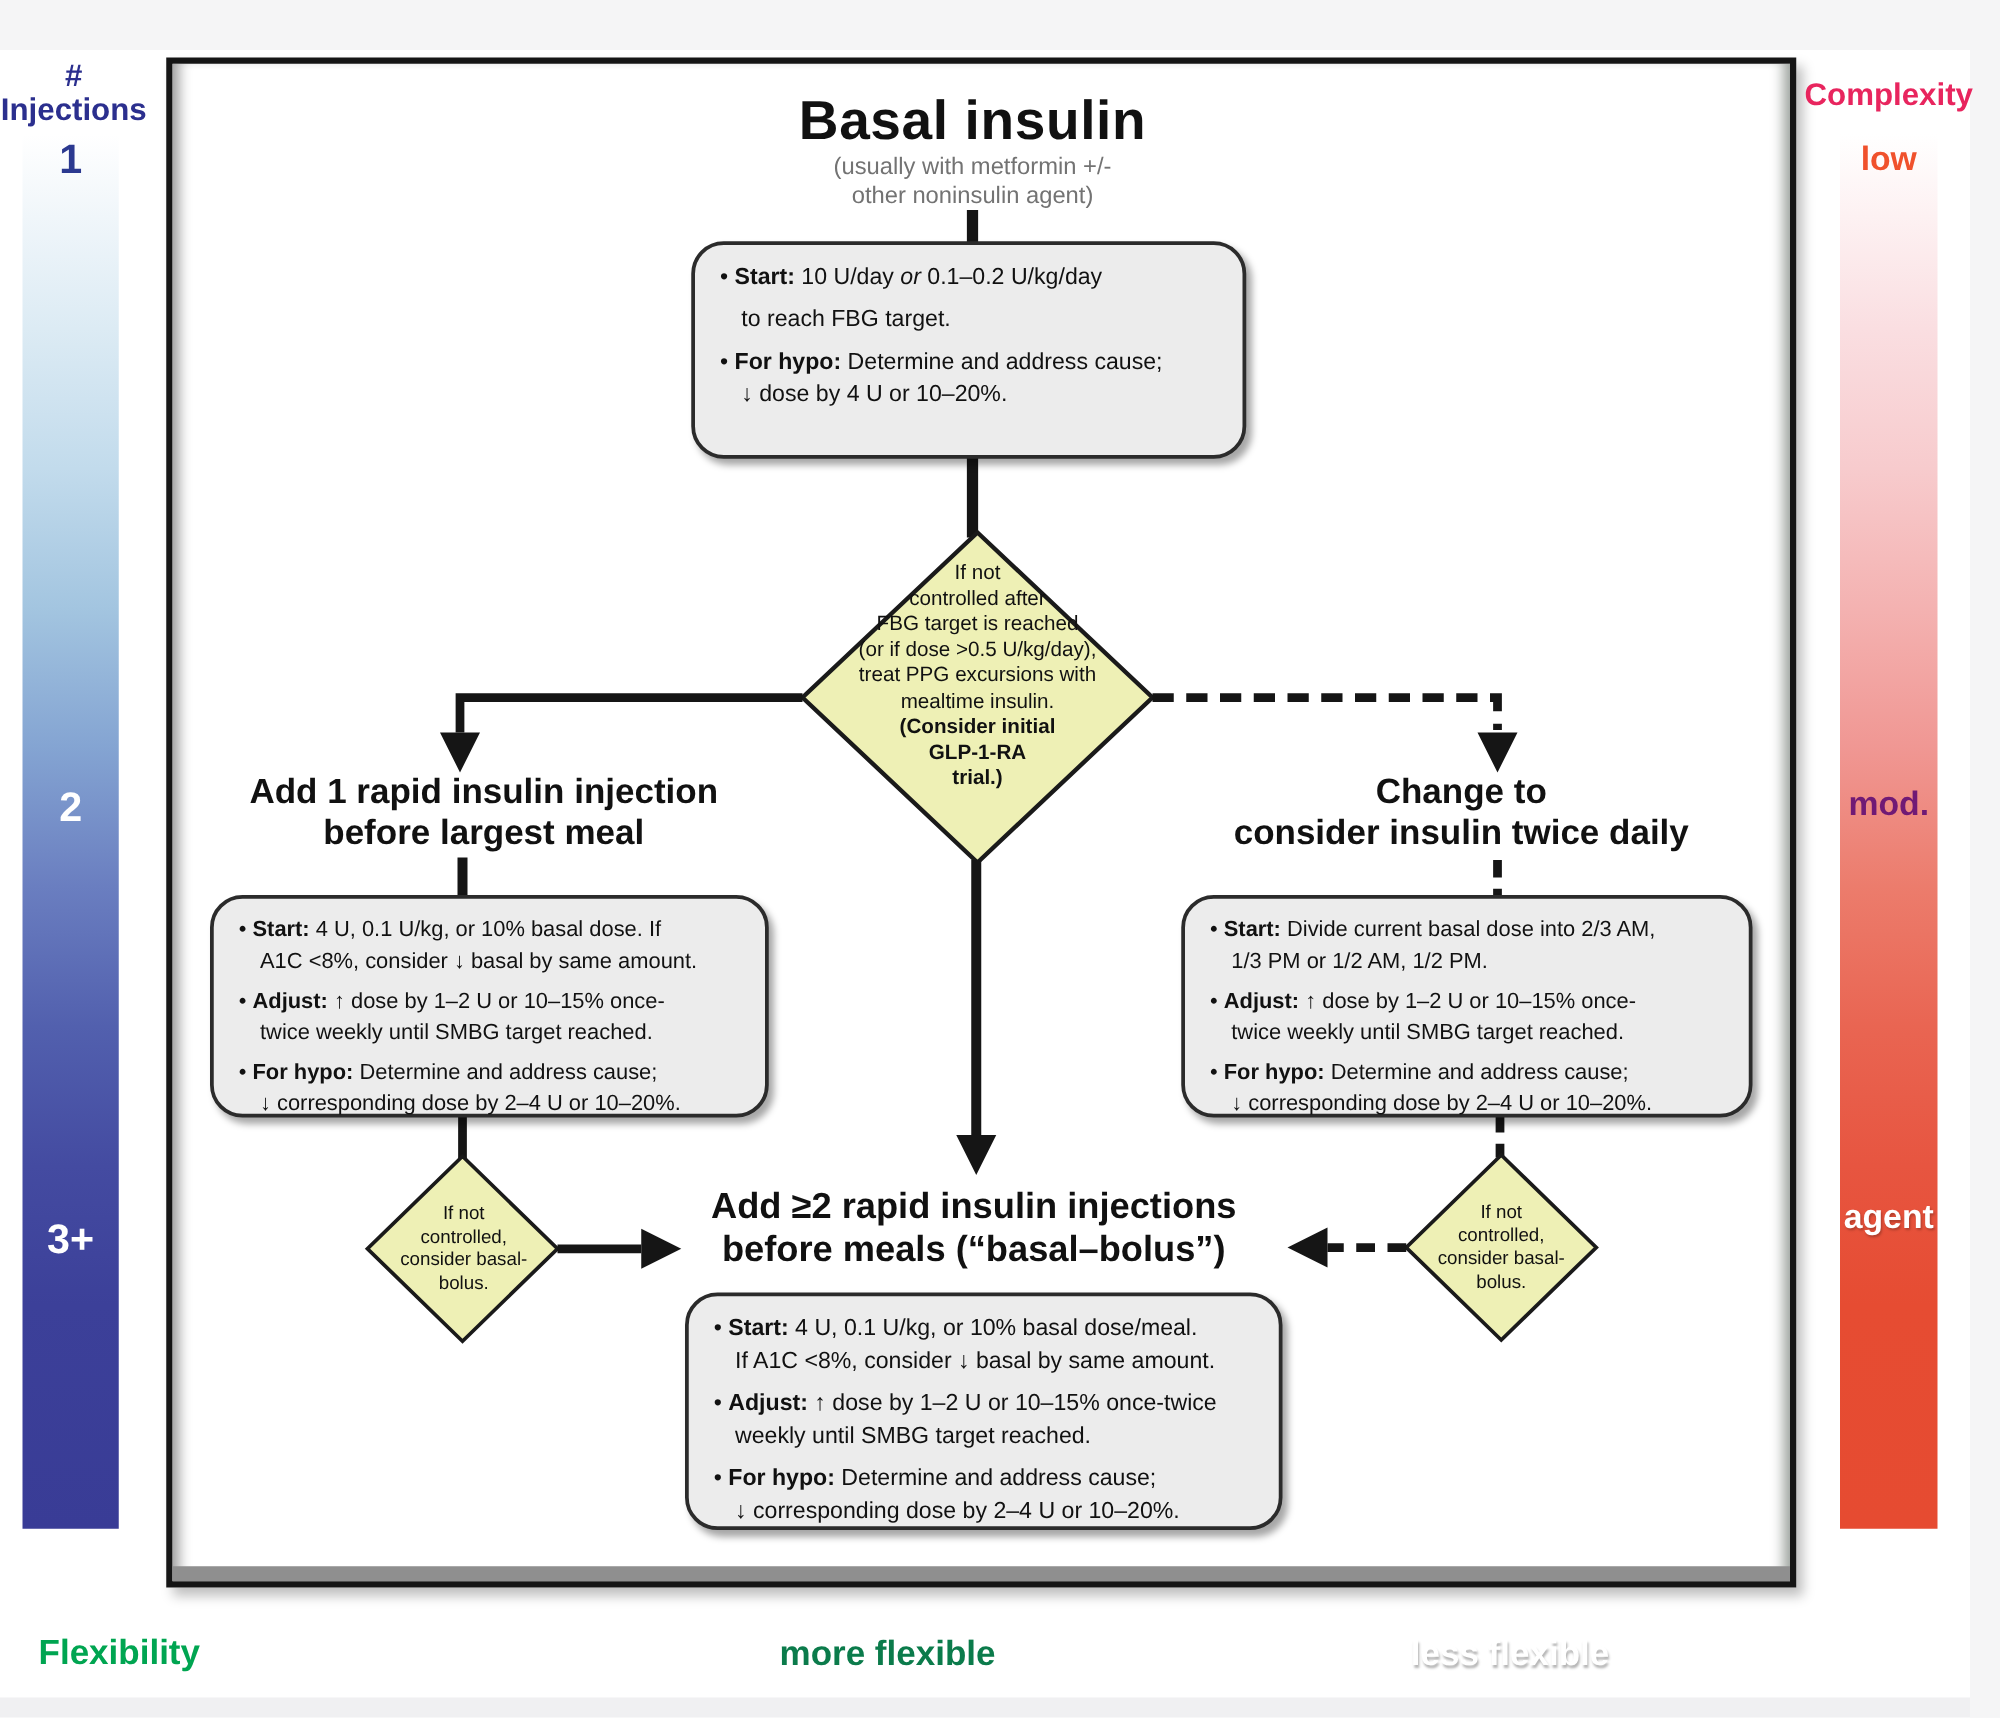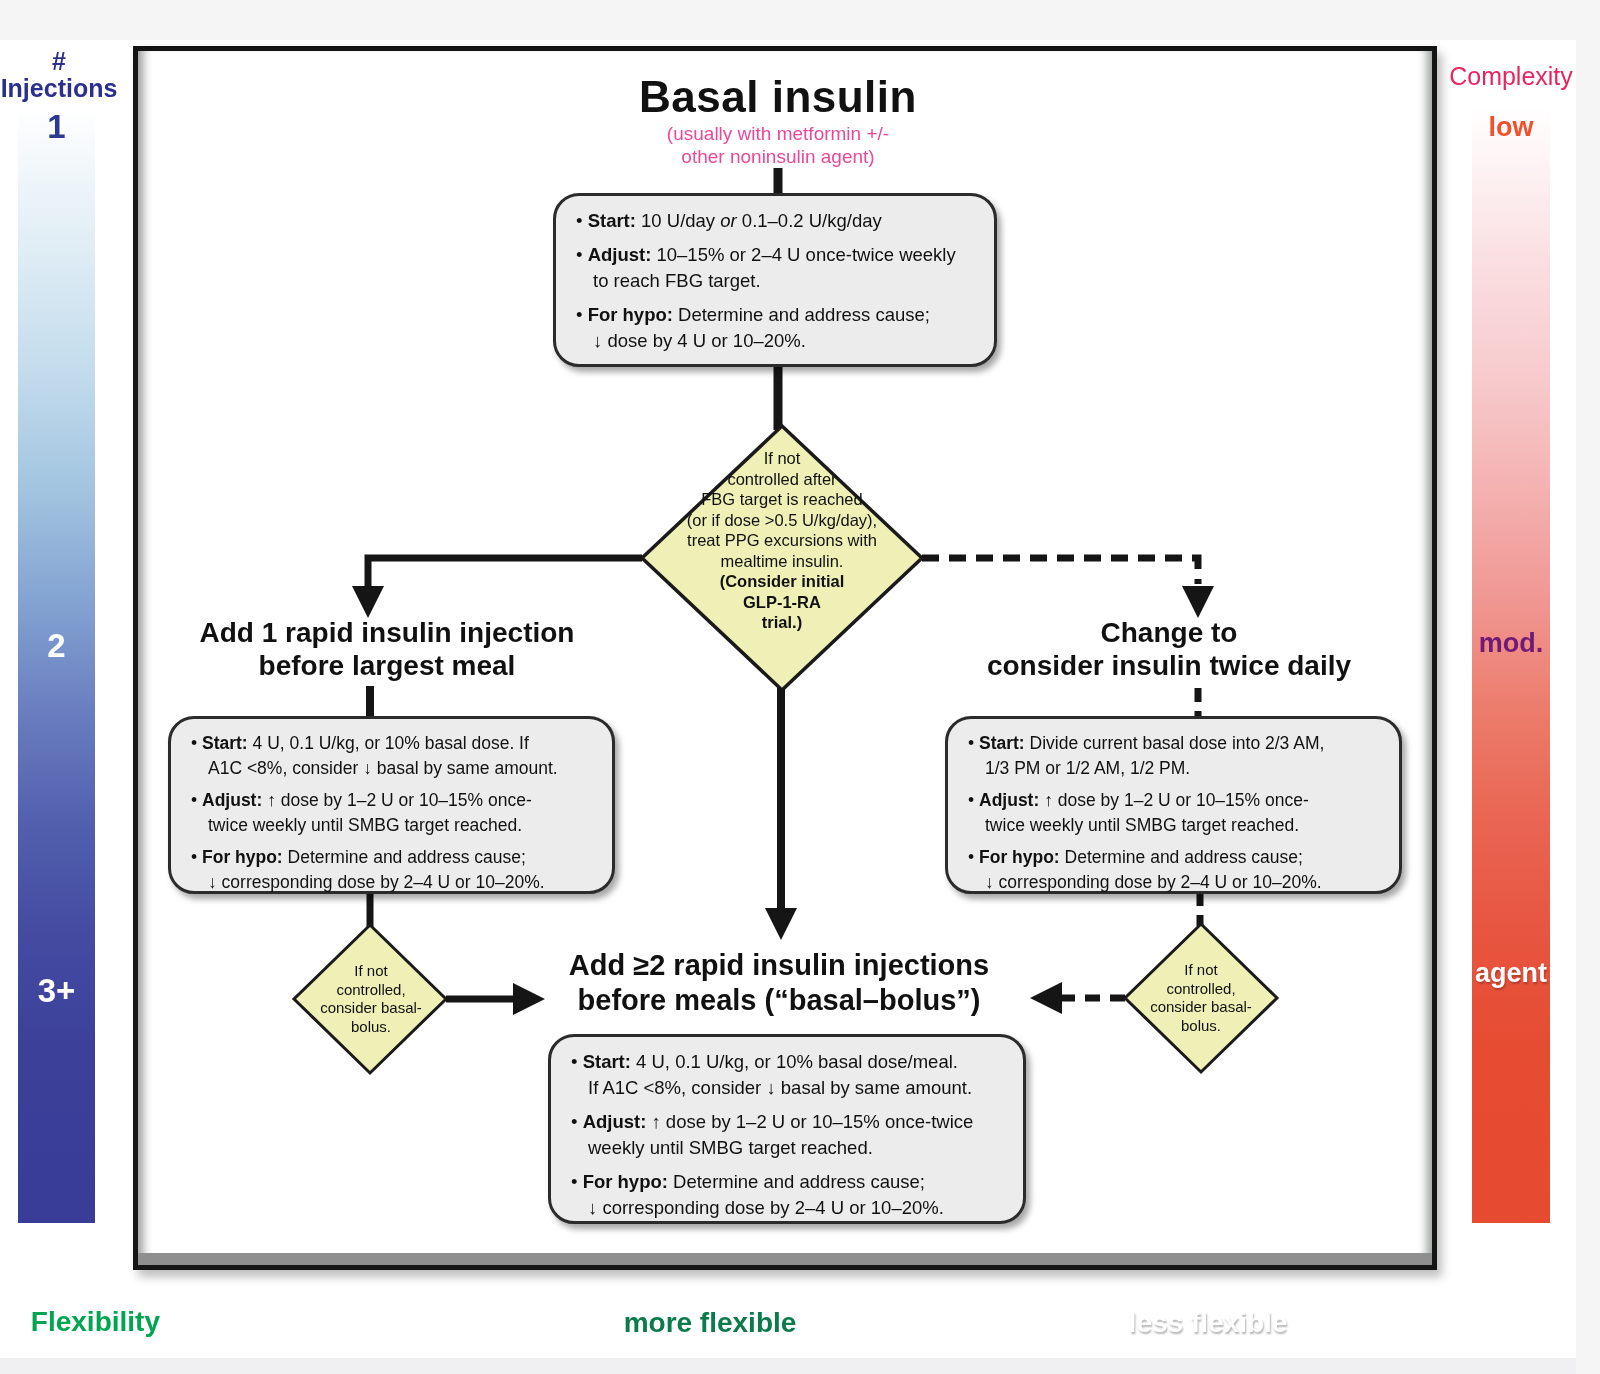--- a/index.html
+++ b/index.html
@@ -32,21 +32,21 @@
   .bar-blue{left:18px;top:107px;width:77px;height:1116px;
     background:linear-gradient(180deg,#ffffff 0%,#f0f6fa 6%,#dcebf4 14%,#c2dbec 24%,
       #a3c5e0 34%,#84a4d2 44%,#6a7ec0 54%,#5260ae 64%,#444ba1 74%,#3c4099 84%,#393c96 100%);}
   .tick{width:77px;text-align:center;font-weight:bold;}
   .tick-1{left:18px;top:108px;font-size:33px;color:#2b3990;}
   .tick-2{left:18px;top:627px;font-size:33px;color:#ffffff;}
   .tick-3{left:18px;top:972px;font-size:33px;color:#ffffff;}
 
   
   .cx-label{left:1430px;top:62px;width:162px;text-align:center;
-    color:#e8255e;font-weight:normal;font-size:25px;}
+    color:#e8255e;font-weight:bold;font-size:25px;}
   .bar-red{left:1472px;top:107px;width:78px;height:1116px;
     background:linear-gradient(180deg,#ffffff 0%,#fdf1f2 6%,#fadee1 14%,#f7cbcd 24%,
       #f4b2b1 34%,#f09793 44%,#ec7c6c 54%,#e96552 64%,#e75540 74%,#e64c32 84%,#e64b31 100%);}
   .rtick{width:78px;text-align:center;font-weight:bold;font-size:27px;}
   .rtick-low{left:1472px;top:112px;color:#f0512c;}
   .rtick-mod{left:1472px;top:628px;color:#701a75;}
   .rtick-high{left:1472px;top:958px;color:#ffffff;text-shadow:1px 2px 2px rgba(0,0,0,0.25);}
 
   
   .flex-label{left:30px;top:1306px;width:130px;text-align:right;
@@ -61,21 +61,21 @@
     text-align:center;color:#ffffff;font-weight:bold;font-size:28px;
     text-shadow:1px 2px 2px rgba(0,0,0,0.3);}
 
   
   svg.connectors{left:0;top:0;width:1600px;height:1374px;pointer-events:none;}
 
   
   .flow-title{left:478px;top:72px;width:600px;text-align:center;
     font-size:44px;font-weight:bold;color:#111;letter-spacing:0.5px;}
   .flow-subtitle{left:478px;top:122px;width:600px;text-align:center;
-    font-size:19px;line-height:23px;color:#ec4899;}
+    font-size:19px;line-height:23px;color:#737373;}
 
   .gbox{box-sizing:border-box;background:#ececec;border:3px solid #2b2b2b;border-radius:26px;
     box-shadow:4px 5px 6px rgba(0,0,0,0.35);color:#111;}
   .gbox .inner{padding:12px 14px 8px 20px;}
   .bullet{margin-bottom:8px;}
   .bl1{padding-left:17px;text-indent:-17px;}
   .bl1::before{content:"• ";}
   .bl2{padding-left:17px;}
   .gbox b{font-weight:bold;}
   .gbox i{font-style:italic;}
@@ -168,21 +168,20 @@
   <div>(usually with metformin +/-</div>
   <div>other noninsulin agent)</div>
 </div>
 
 <div class="abs gbox box-basal">
   <div class="inner">
     <div class="bullet">
       <div class="bl1"><b>Start:</b> <span>10 U/day </span><i>or</i><span> 0.1–0.2 U/kg/day</span></div>
     </div>
     <div class="bullet">
-      <div class="bl1"><b>Adjust:</b> <span>10–15% or 2–4 U once-twice weekly</span></div>
       <div class="bl2">to reach FBG target.</div>
     </div>
     <div class="bullet">
       <div class="bl1"><b>For hypo:</b> <span>Determine and address cause;</span></div>
       <div class="bl2">↓ dose by 4 U or 10–20%.</div>
     </div>
   </div>
 </div>
 
 <div class="abs diamond-text dmain">

